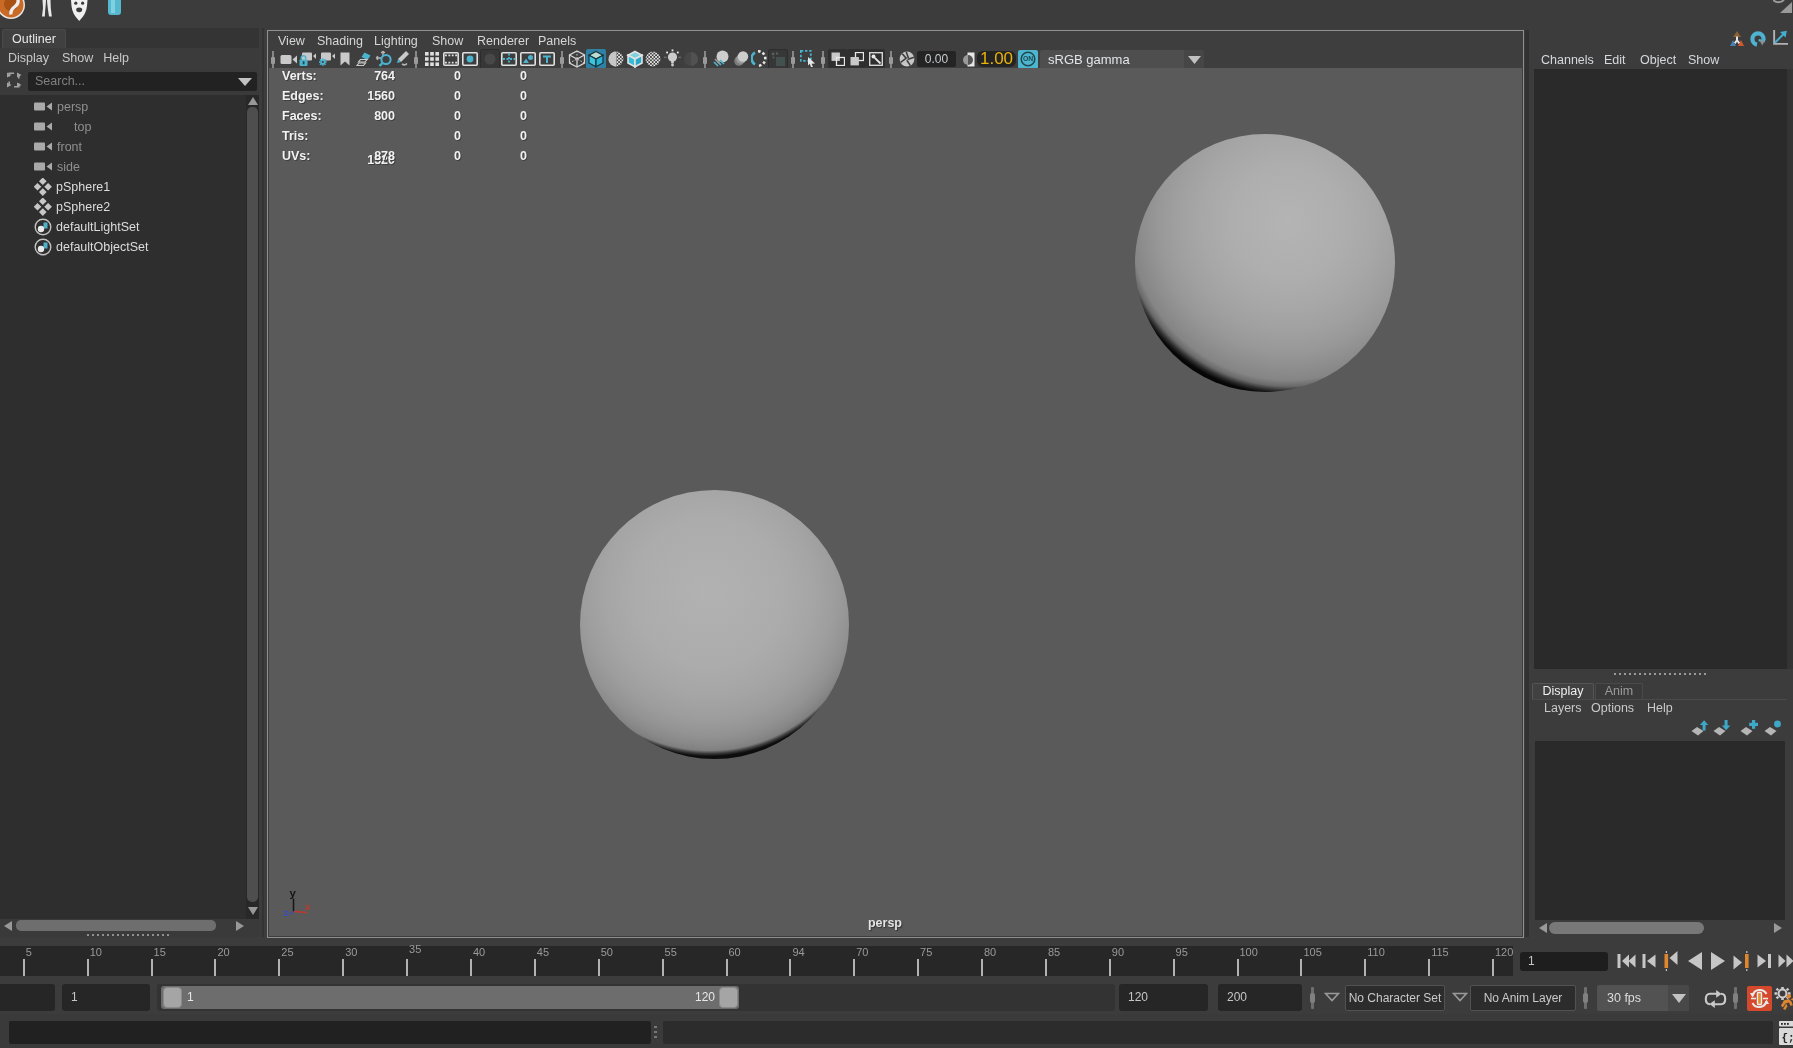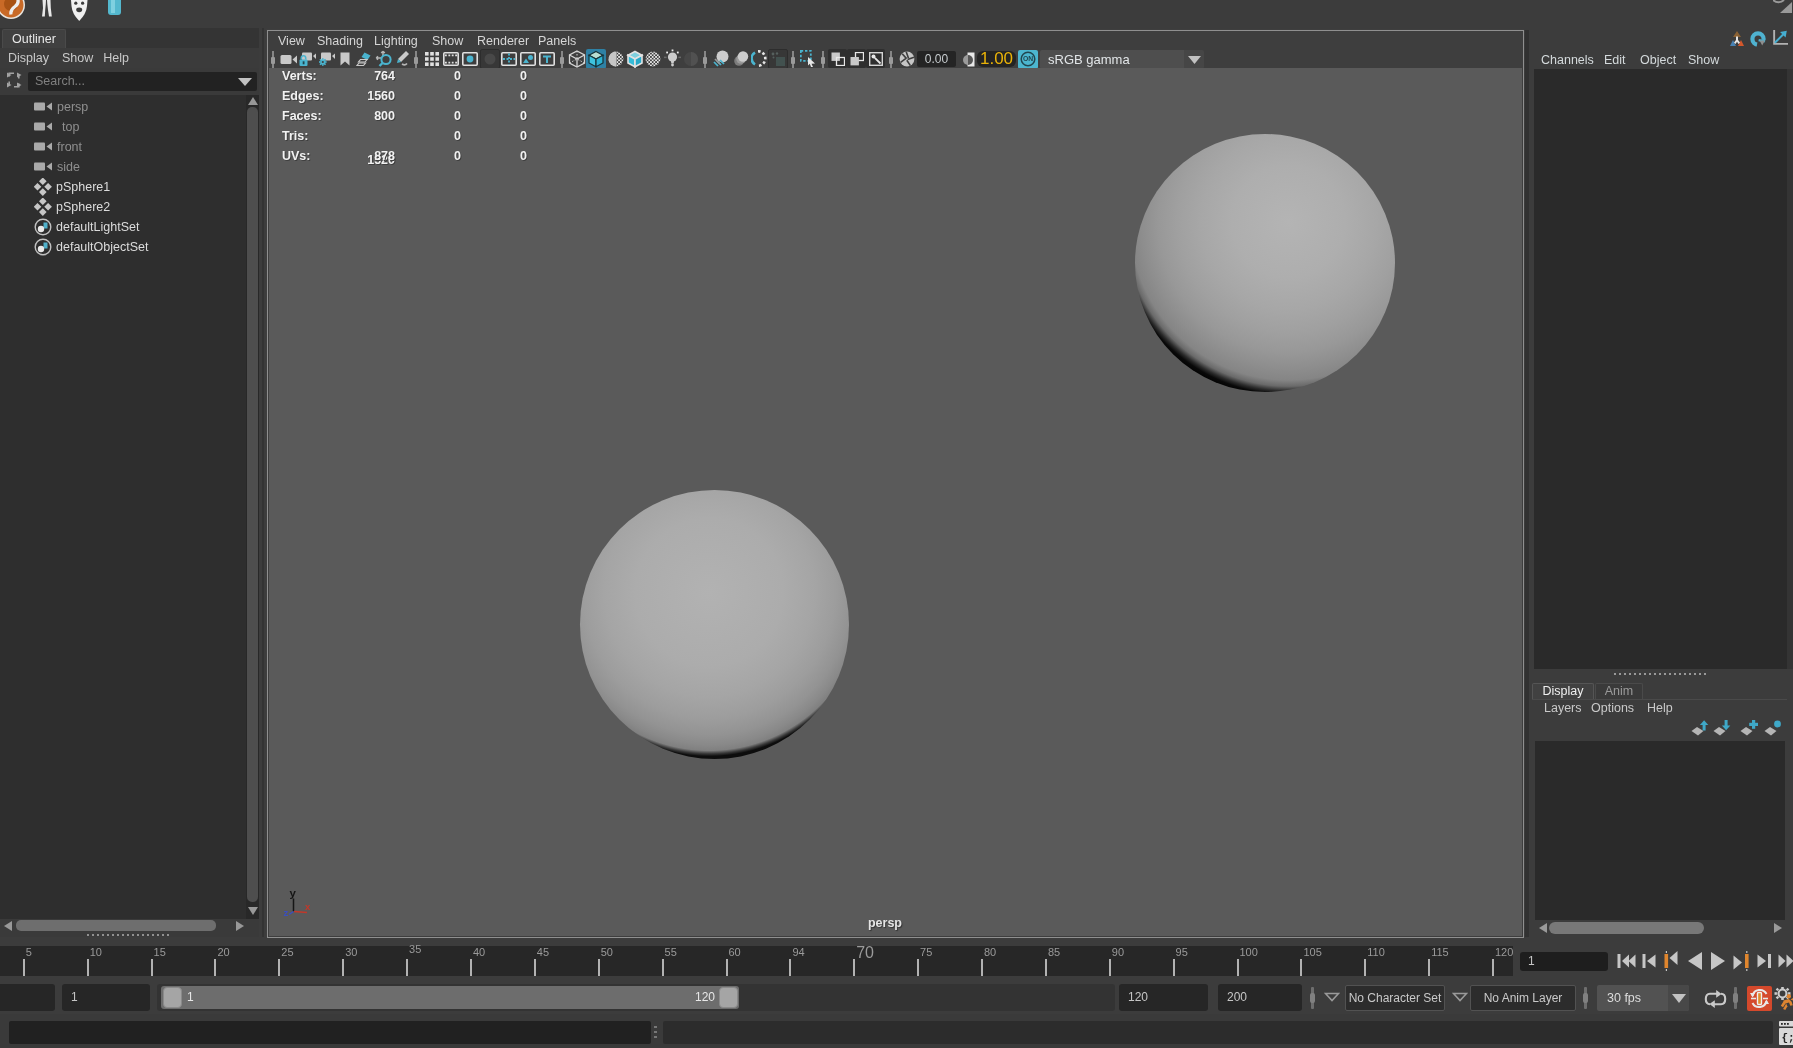--- a/index.html
+++ b/index.html
@@ -66,21 +66,21 @@
 <svg class="abs" style="left:248px;top:907px" width="10" height="8" viewBox="0 0 10 8">
       <path d="M0 0 L10 0 L5 8 Z" fill="#989898"></path>
     </svg>
 <div class="abs" style="left:34px;top:96px;width:210px;height:20px;color:#8f8f8f;font-size:12.5px;line-height:20px;white-space:nowrap;"><svg width="19" height="11" viewBox="0 0 19 11" style="vertical-align:middle">
         <rect x="0" y="1.5" width="11" height="8" rx="1" fill="#a9a9a9"></rect>
         <path d="M12.5 5.5 L18 1.5 L18 9.5 Z" fill="#a9a9a9"></path>
       </svg><span style="margin-left:4px;vertical-align:middle">persp</span></div>
 <div class="abs" style="left:34px;top:116px;width:210px;height:20px;color:#8f8f8f;font-size:12.5px;line-height:20px;white-space:nowrap;"><svg width="19" height="11" viewBox="0 0 19 11" style="vertical-align:middle">
         <rect x="0" y="1.5" width="11" height="8" rx="1" fill="#a9a9a9"></rect>
         <path d="M12.5 5.5 L18 1.5 L18 9.5 Z" fill="#a9a9a9"></path>
-      </svg><span style="margin-left:9px;vertical-align:middle">top</span></div>
+      </svg><span style="margin-left:21px;vertical-align:middle">top</span></div>
 <div class="abs" style="left:34px;top:136px;width:210px;height:20px;color:#8f8f8f;font-size:12.5px;line-height:20px;white-space:nowrap;"><svg width="19" height="11" viewBox="0 0 19 11" style="vertical-align:middle">
         <rect x="0" y="1.5" width="11" height="8" rx="1" fill="#a9a9a9"></rect>
         <path d="M12.5 5.5 L18 1.5 L18 9.5 Z" fill="#a9a9a9"></path>
       </svg><span style="margin-left:4px;vertical-align:middle">front</span></div>
 <div class="abs" style="left:34px;top:156px;width:210px;height:20px;color:#8f8f8f;font-size:12.5px;line-height:20px;white-space:nowrap;"><svg width="19" height="11" viewBox="0 0 19 11" style="vertical-align:middle">
         <rect x="0" y="1.5" width="11" height="8" rx="1" fill="#a9a9a9"></rect>
         <path d="M12.5 5.5 L18 1.5 L18 9.5 Z" fill="#a9a9a9"></path>
       </svg><span style="margin-left:4px;vertical-align:middle">side</span></div>
 <div class="abs" style="left:34px;top:176px;width:210px;height:20px;color:#dcdcdc;font-size:12.5px;line-height:20px;white-space:nowrap;"><svg width="18" height="18" viewBox="0 0 18 18" style="vertical-align:middle">
         <g fill="#c6c6c6">
@@ -469,21 +469,21 @@
 <div class="abs" style="left:536.8px;top:946.5px;width:30px;height:11px;color:#9a9a9a;font-size:11px;line-height:11px;">45</div>
 <div class="abs" style="left:597.7px;top:959px;width:2px;height:16.5px;background:#b2b2b2;"></div>
 <div class="abs" style="left:600.7px;top:946.5px;width:30px;height:11px;color:#9a9a9a;font-size:11px;line-height:11px;">50</div>
 <div class="abs" style="left:661.6px;top:959px;width:2px;height:16.5px;background:#b2b2b2;"></div>
 <div class="abs" style="left:664.6px;top:946.5px;width:30px;height:11px;color:#9a9a9a;font-size:11px;line-height:11px;">55</div>
 <div class="abs" style="left:725.5px;top:959px;width:2px;height:16.5px;background:#b2b2b2;"></div>
 <div class="abs" style="left:728.5px;top:946.5px;width:30px;height:11px;color:#9a9a9a;font-size:11px;line-height:11px;">60</div>
 <div class="abs" style="left:789.4px;top:959px;width:2px;height:16.5px;background:#b2b2b2;"></div>
 <div class="abs" style="left:792.4px;top:946.5px;width:30px;height:11px;color:#9a9a9a;font-size:11px;line-height:11px;">94</div>
 <div class="abs" style="left:853.2px;top:959px;width:2px;height:16.5px;background:#b2b2b2;"></div>
-<div class="abs" style="left:856.2px;top:946.5px;width:30px;height:11px;color:#9a9a9a;font-size:16px;line-height:11px;">70</div>
+<div class="abs" style="left:856.2px;top:946.5px;width:30px;height:11px;color:#9a9a9a;font-size:11px;line-height:11px;">70</div>
 <div class="abs" style="left:917.1px;top:959px;width:2px;height:16.5px;background:#b2b2b2;"></div>
 <div class="abs" style="left:920.1px;top:946.5px;width:30px;height:11px;color:#9a9a9a;font-size:11px;line-height:11px;">75</div>
 <div class="abs" style="left:981.0px;top:959px;width:2px;height:16.5px;background:#b2b2b2;"></div>
 <div class="abs" style="left:984.0px;top:946.5px;width:30px;height:11px;color:#9a9a9a;font-size:11px;line-height:11px;">80</div>
 <div class="abs" style="left:1044.9px;top:959px;width:2px;height:16.5px;background:#b2b2b2;"></div>
 <div class="abs" style="left:1047.9px;top:946.5px;width:30px;height:11px;color:#9a9a9a;font-size:11px;line-height:11px;">85</div>
 <div class="abs" style="left:1108.8px;top:959px;width:2px;height:16.5px;background:#b2b2b2;"></div>
 <div class="abs" style="left:1111.8px;top:946.5px;width:30px;height:11px;color:#9a9a9a;font-size:11px;line-height:11px;">90</div>
 <div class="abs" style="left:1172.6px;top:959px;width:2px;height:16.5px;background:#b2b2b2;"></div>
 <div class="abs" style="left:1175.6px;top:946.5px;width:30px;height:11px;color:#9a9a9a;font-size:11px;line-height:11px;">95</div>

